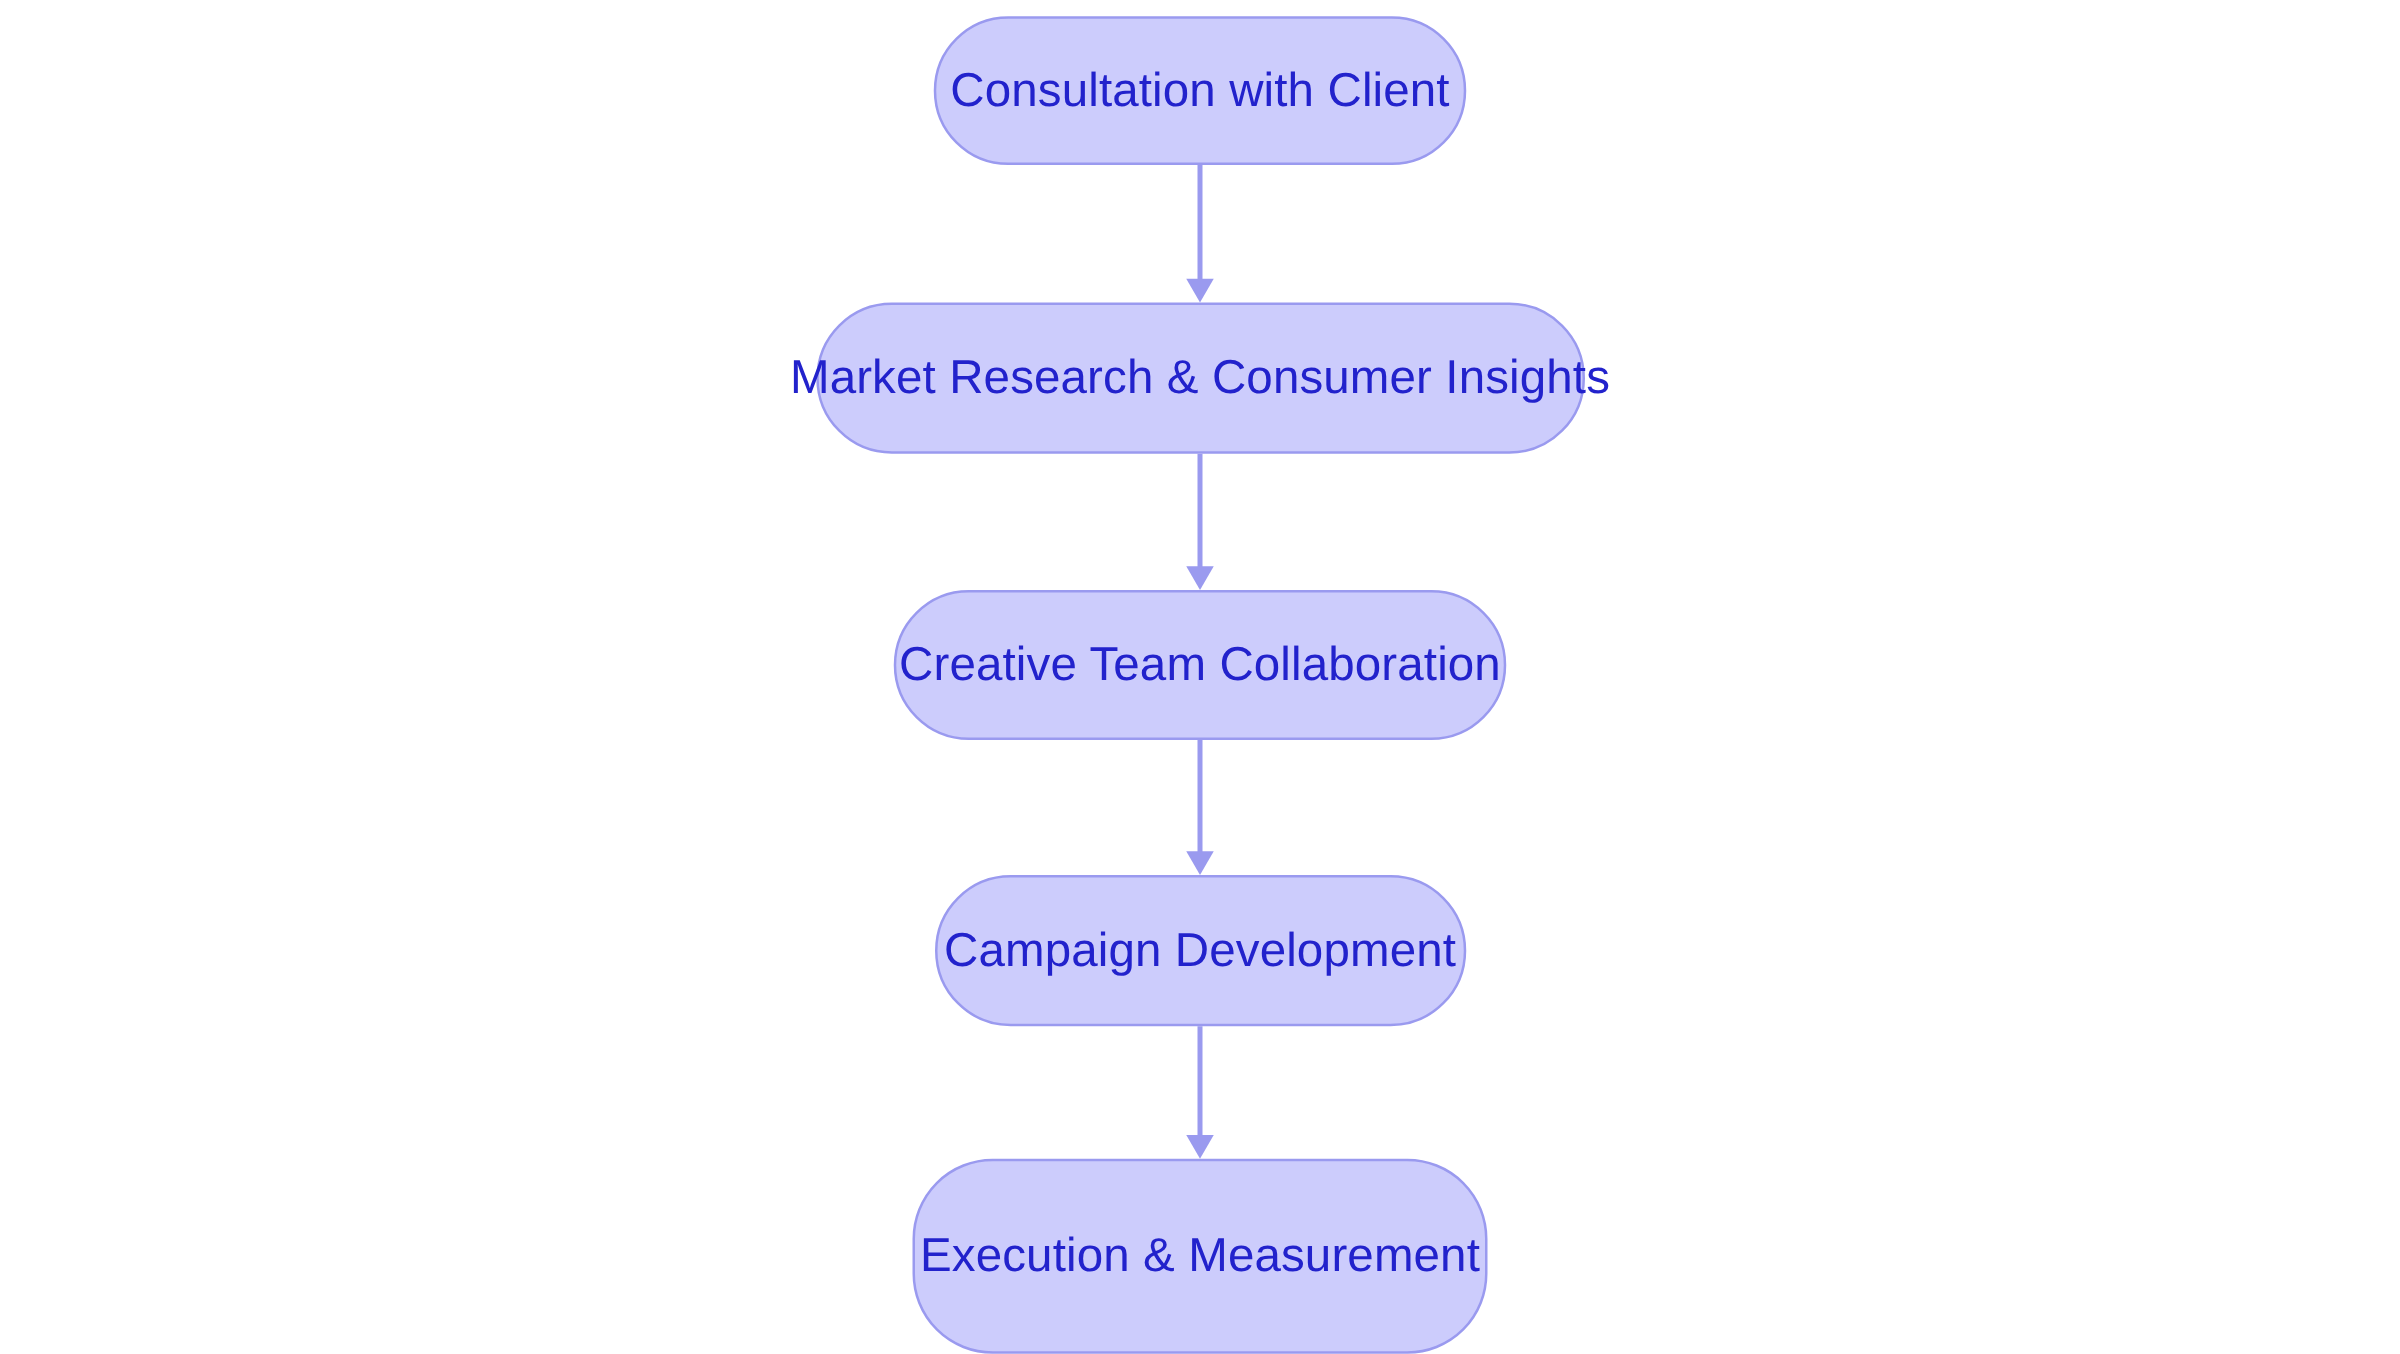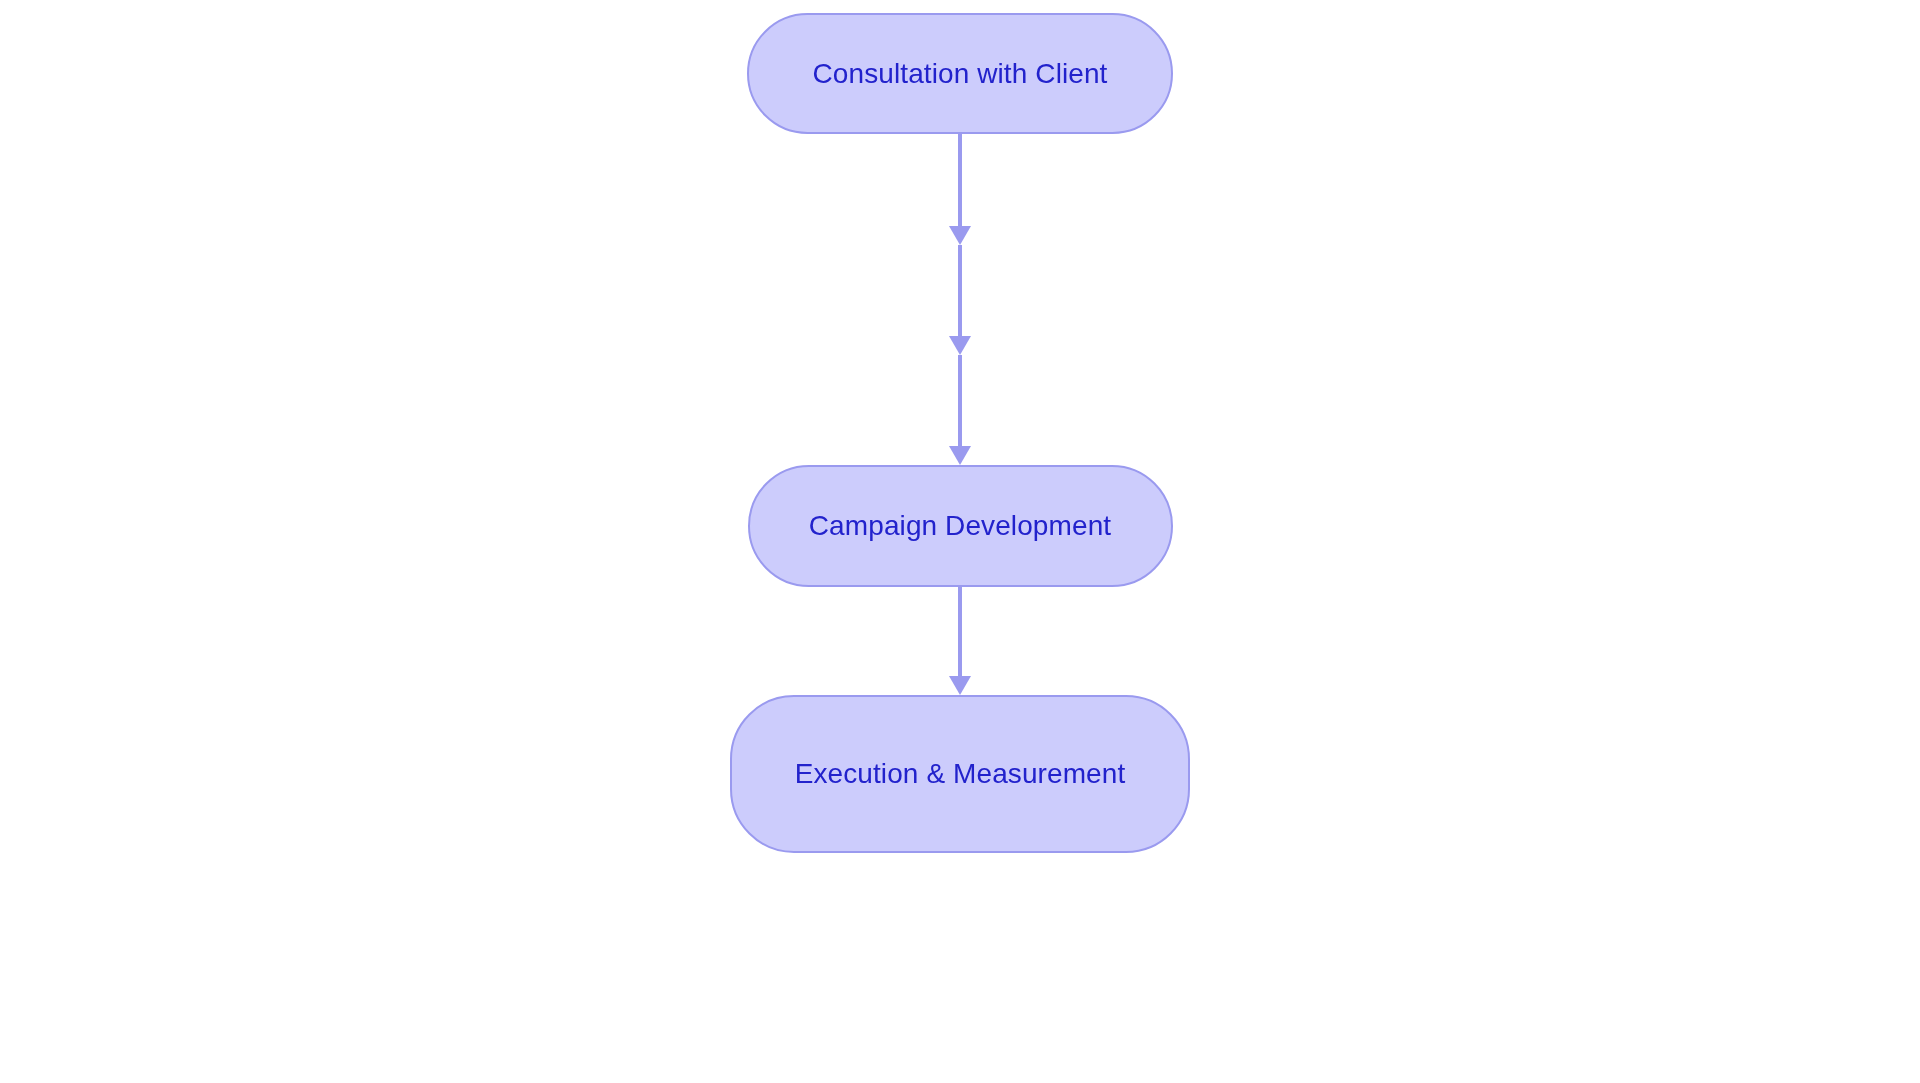--- a/index.html
+++ b/index.html
@@ -35,21 +35,21 @@
   .flow-node {
     box-sizing: border-box;
     background: #ccccfc;
     border: 2px solid #9a9aef;
     border-radius: 64px;
     color: #2222cc;
     display: flex;
     align-items: center;
     justify-content: center;
     font-family: "Liberation Sans", sans-serif;
-    font-size: 28px;
+    font-size: 38px;
     font-weight: 400;
     letter-spacing: 0.1px;
     white-space: nowrap;
     line-height: 1;
     padding: 0 46px;
   }
 
   .flow-edge {
     position: relative;
     width: 8px;
@@ -94,26 +94,32 @@
 
     <div class="flow-node node-0">
       <span>Consultation with Client</span>
     </div>
 
     <div class="flow-edge edge-0">
       <div class="edge-line"></div>
       <div class="edge-arrowhead"></div>
     </div>
 
+    <div class="flow-node node-1">
+      <span>Market Research &amp; Consumer Insights</span>
+    </div>
 
     <div class="flow-edge edge-1">
       <div class="edge-line"></div>
       <div class="edge-arrowhead"></div>
     </div>
 
+    <div class="flow-node node-2">
+      <span>Creative Team Collaboration</span>
+    </div>
 
     <div class="flow-edge edge-2">
       <div class="edge-line"></div>
       <div class="edge-arrowhead"></div>
     </div>
 
     <div class="flow-node node-3">
       <span>Campaign Development</span>
     </div>
 

